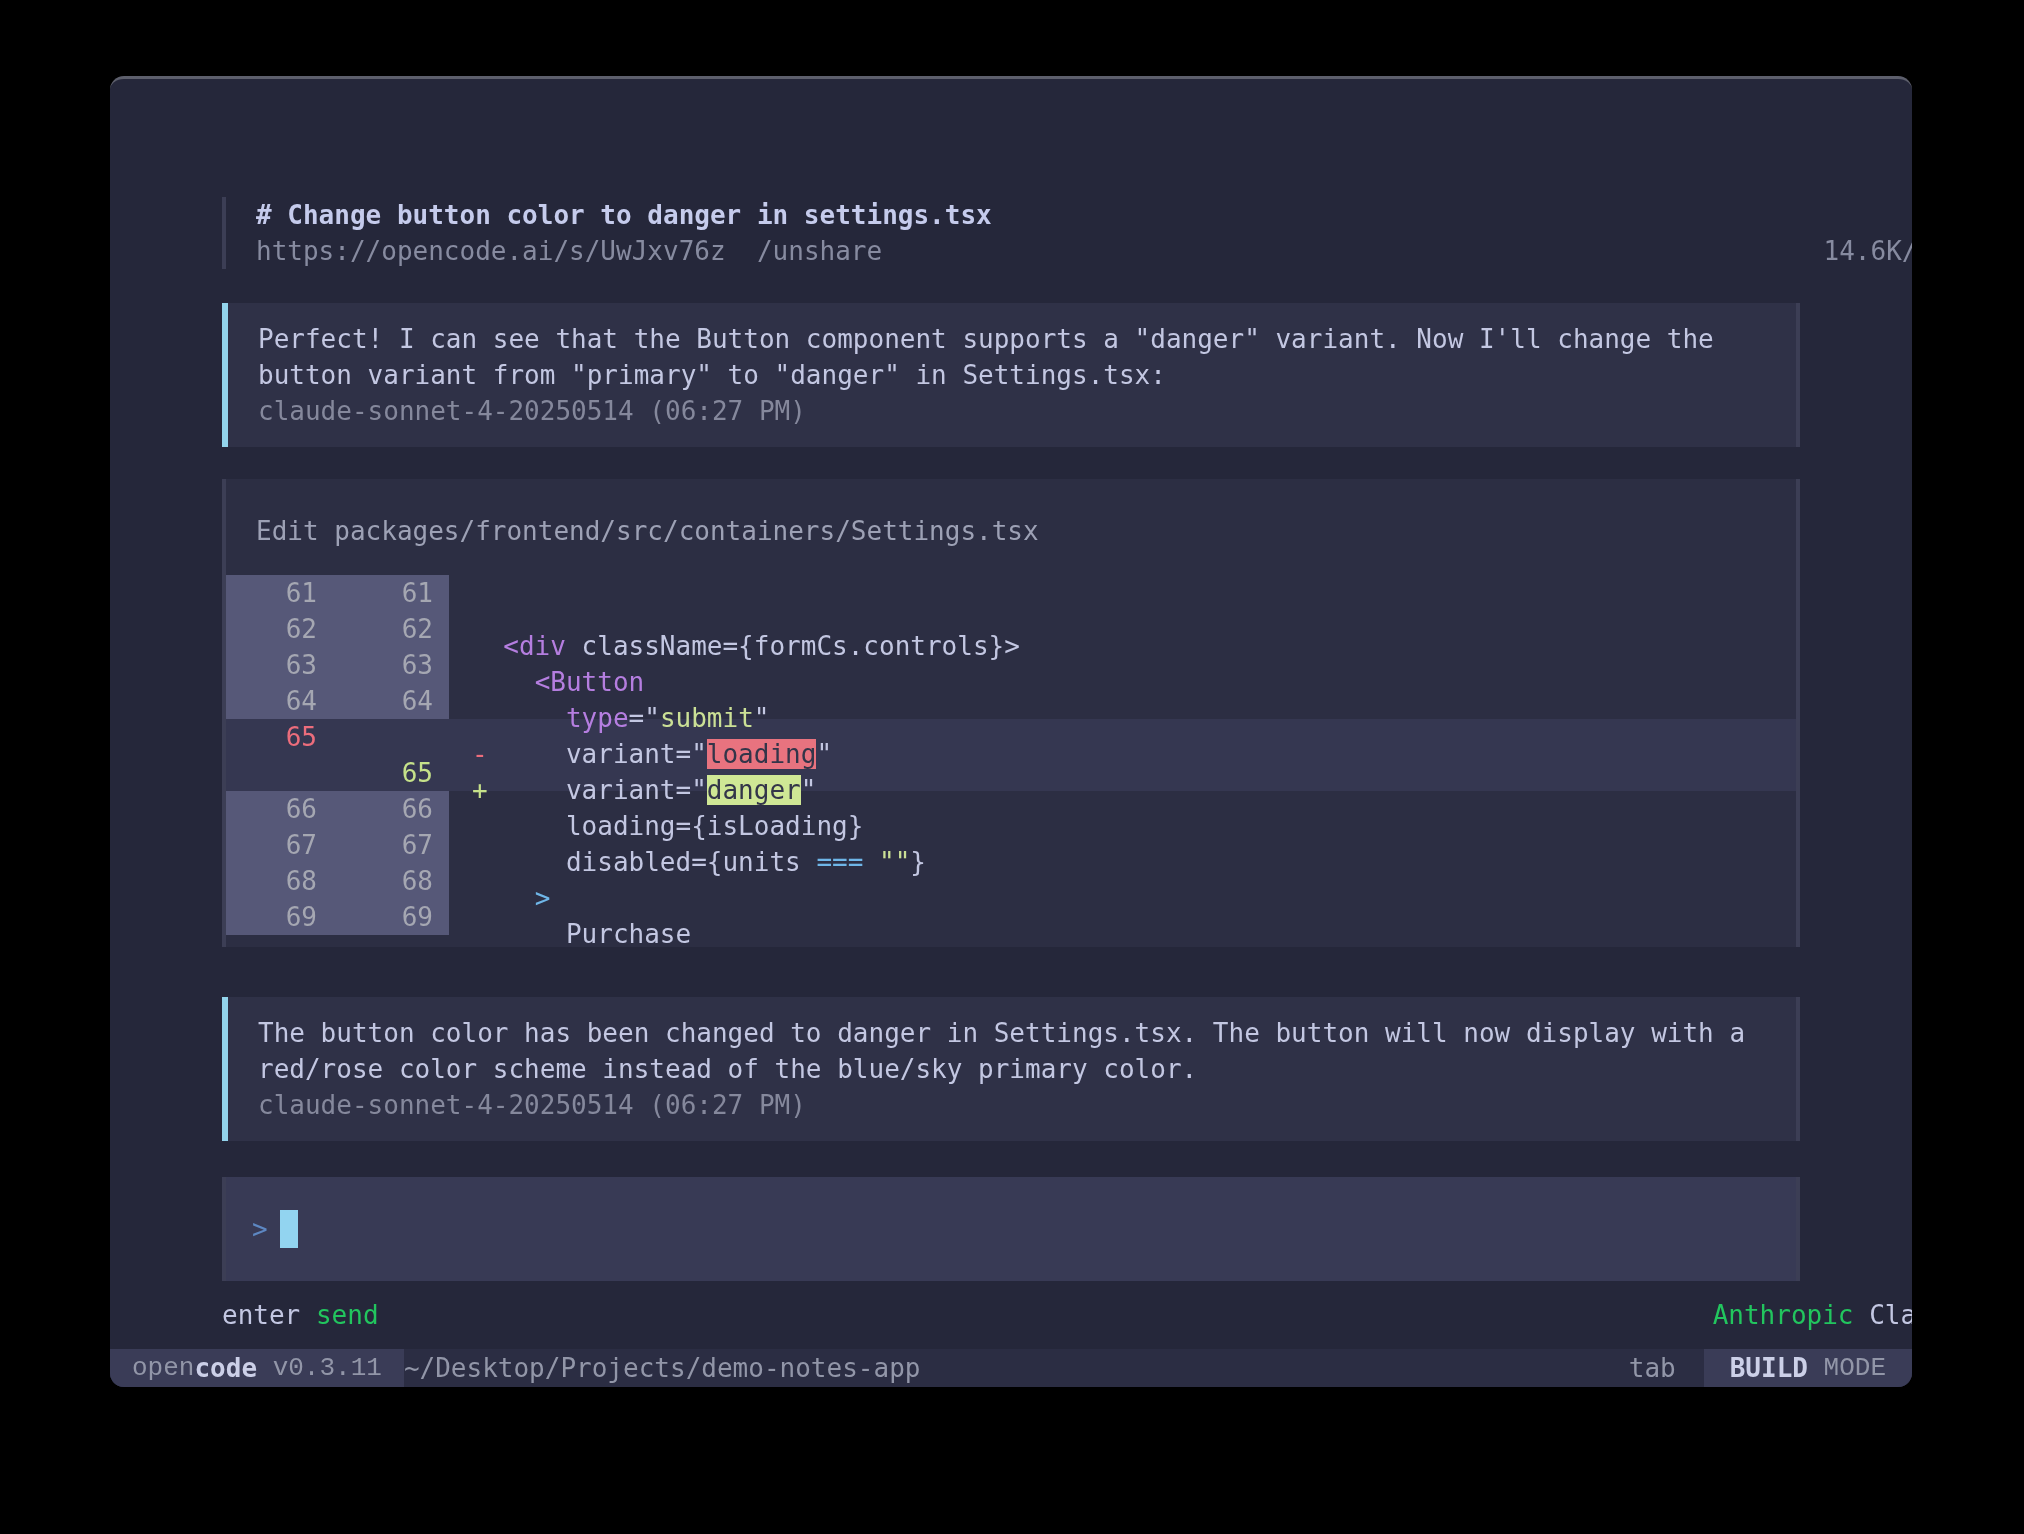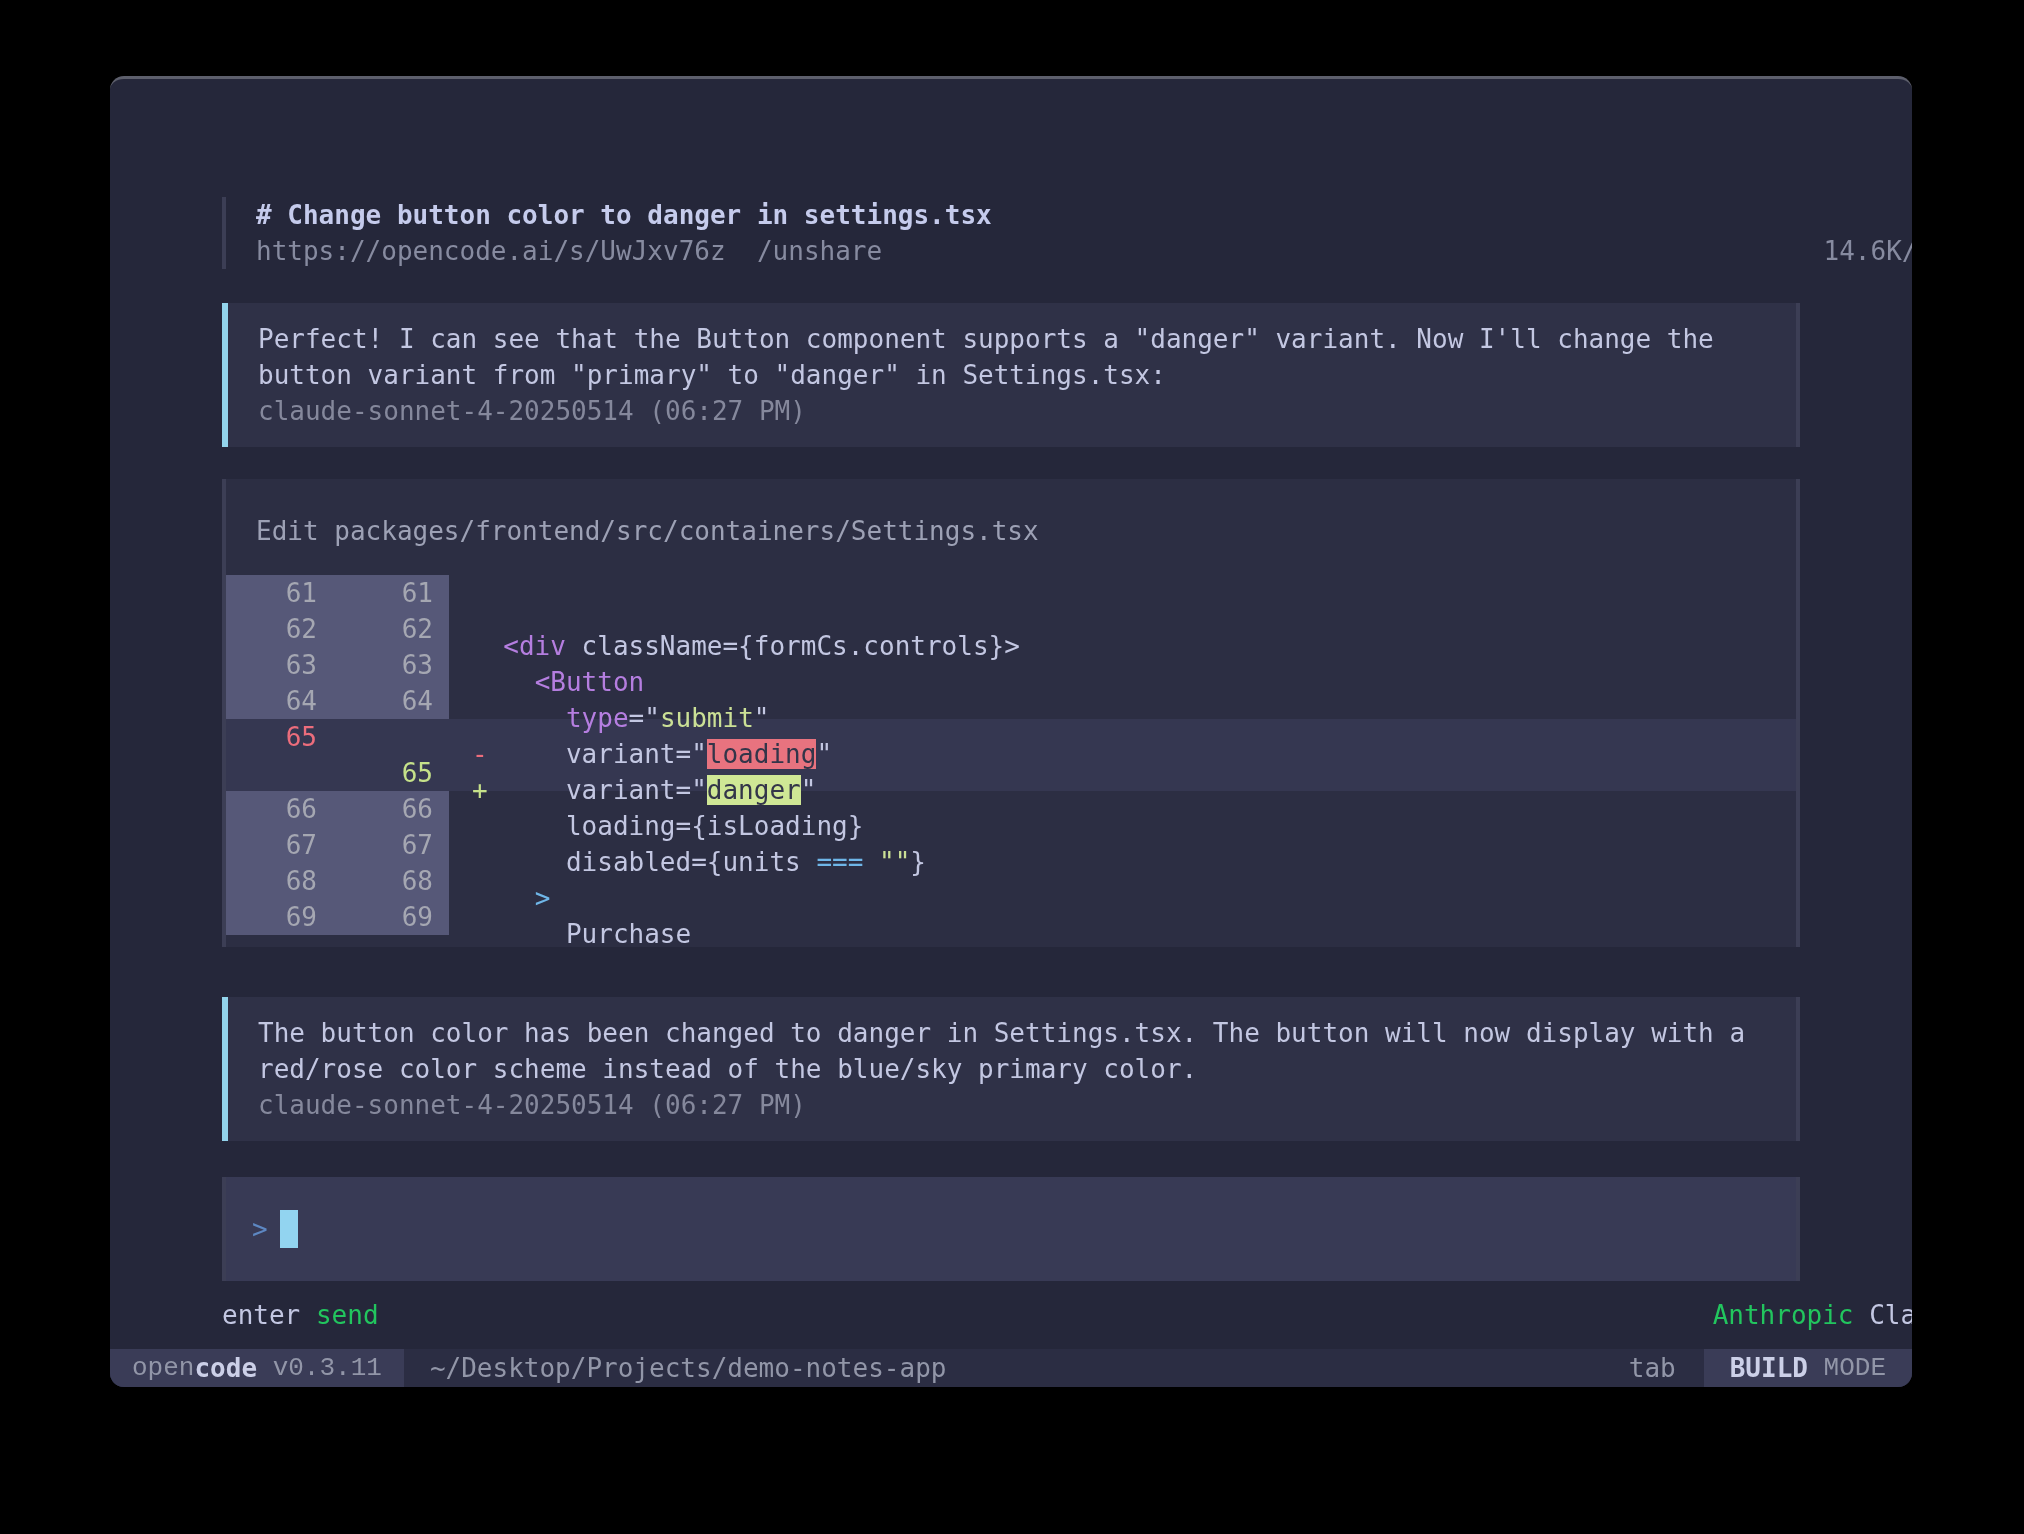--- a/index.html
+++ b/index.html
@@ -87,21 +87,21 @@
   
   .statusbar{
     position:absolute;left:0;right:0;bottom:0;height:38px;background:#2b2d43;
     display:flex;align-items:center;font-size:26px;line-height:38px;
   }
   .seg{background:#3a3c57;height:100%;display:flex;align-items:center;}
   .seg-left{padding:0 22px;}
   .seg-right{padding:0 26px;}
   .sb-muted{color:#9296a8;font-family:Liberation Mono, monospace;}
   .sb-strong{color:#ccd0e8;font-weight:bold;}
-  .sb-path{margin-left:26px;color:#9296a8;white-space:pre;}
+  .sb-path{color:#9296a8;white-space:pre;}
   .sb-spacer{flex:1;}
   .sb-tab{color:#9296a8;margin-right:28px;}
   .ws{white-space:pre;}
 </style>
 </head>
 <body>
 
 <div class="window">
 
 

